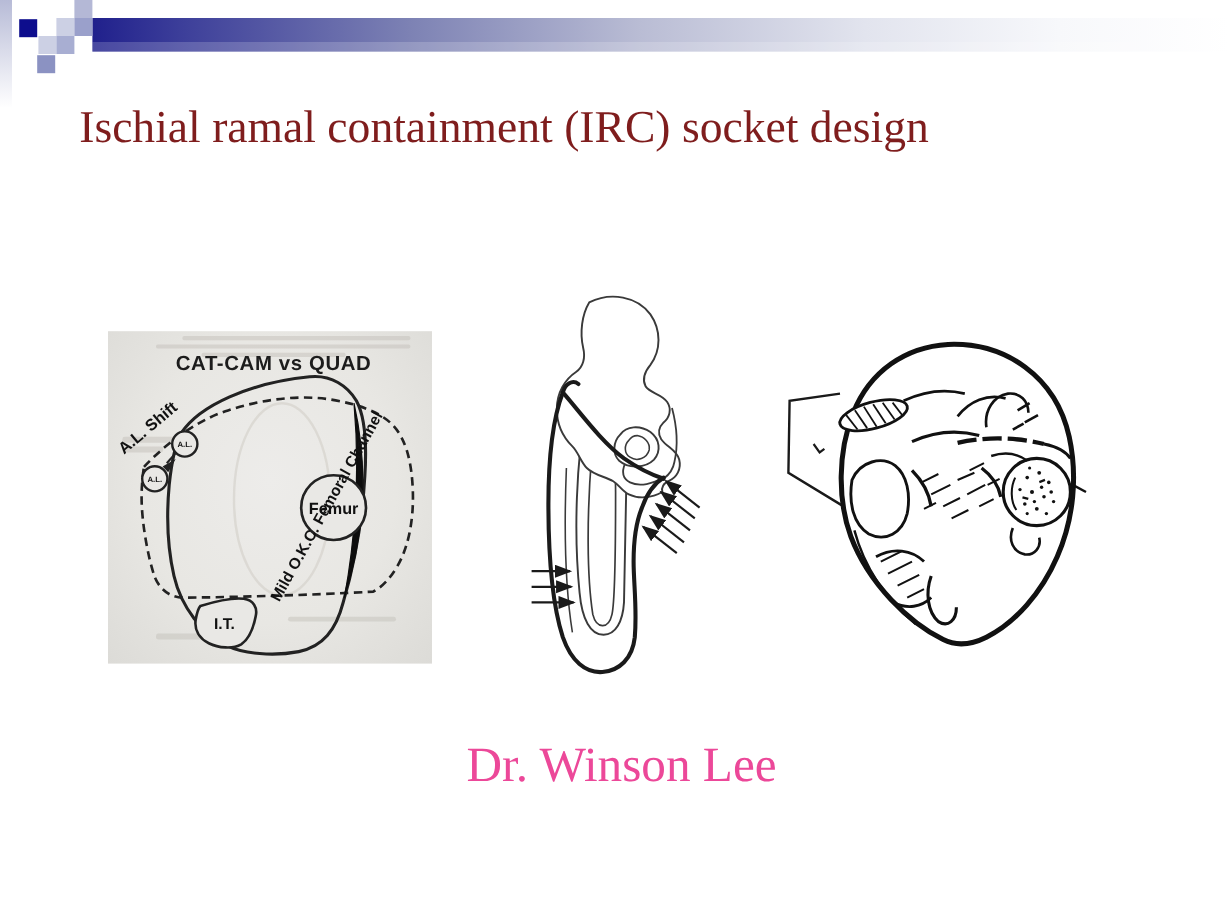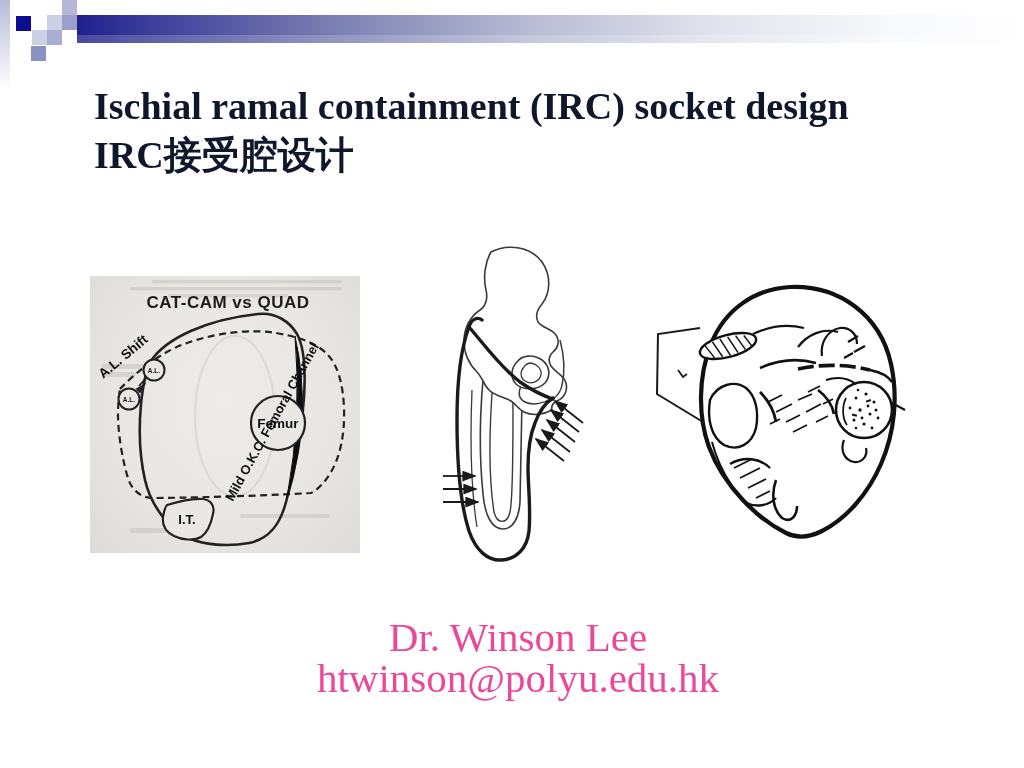--- a/index.html
+++ b/index.html
@@ -20,22 +20,22 @@
   .sq{position:absolute;width:15px;height:15px;}
   .sq-navy {left:16px;top:16px;background:#0d0d8d;}
   .sq-a    {left:62px;top:0;   background:#b4b8d6;}
   .sq-b    {left:47px;top:15px;background:#ccd0e4;}
   .sq-c    {left:62px;top:15px;background:#9aa0cb;}
   .sq-d    {left:32px;top:30px;background:#ccd0e4;}
   .sq-e    {left:47px;top:30px;background:#a8aed2;}
   .sq-f    {left:31px;top:46px;background:#8b92c2;}
   
   .title{
-    position:absolute;left:94px;top:82px;width:900px;
-    font-size:38px;line-height:49px;font-weight:700;color:#0f172a;
+    position:absolute;left:66px;top:82px;width:900px;
+    font-size:38px;line-height:49px;font-weight:400;color:#7f1d1d;
   }
   
   .fig{position:absolute;}
   .fig-catcam{
     left:90px;top:276px;width:270px;height:277px;
     background:radial-gradient(ellipse at 50% 45%,#edecea 0%,#e8e7e3 55%,#dcdbd7 100%);
     text-align:right;
   }
   .fig-forces{left:425px;top:240px;width:220px;height:330px;}
   .fig-cross{left:648px;top:272px;width:295px;height:280px;}
@@ -59,21 +59,20 @@
     <div class="sq sq-a"></div>
     <div class="sq sq-b"></div>
     <div class="sq sq-c"></div>
     <div class="sq sq-d"></div>
     <div class="sq sq-e"></div>
     <div class="sq sq-f"></div>
   </div>
 
   <div class="title">
     <div>Ischial ramal containment (IRC) socket design</div>
-    <div>IRC接受腔设计</div>
   </div>
 
   <div class="fig fig-catcam">
     <svg width="270" height="277" viewBox="0 0 270 277">
 
       <g fill="#c7c4bd" opacity="0.55">
         <rect x="62" y="4" width="190" height="3.5" rx="1.5"></rect>
         <rect x="40" y="11" width="212" height="3.5" rx="1.5"></rect>
         <rect x="78" y="18" width="120" height="3.5" rx="1.5"></rect>
         <rect x="12" y="88" width="48" height="5" rx="2"></rect>
@@ -229,16 +228,15 @@
         <path d="M196,168 C192,178 196,188 206,190 C214,191 220,184 218,176" stroke-width="2.2"></path>
         <path d="M82,192 C96,184 112,186 122,196" stroke-width="2.4"></path>
         <path d="M96,230 C108,236 120,234 128,226" stroke-width="2.4"></path>
         <path d="M86,196 l18,-9 M92,206 l20,-10 M100,216 l18,-9 M108,226 l14,-7" stroke-width="1.7"></path>
       </g>
     </svg>
   </div>
 
   <div class="credit">
     <div>Dr. Winson Lee</div>
-    <div>htwinson@polyu.edu.hk</div>
   </div>
 
 </div>
 
 </body></html>

